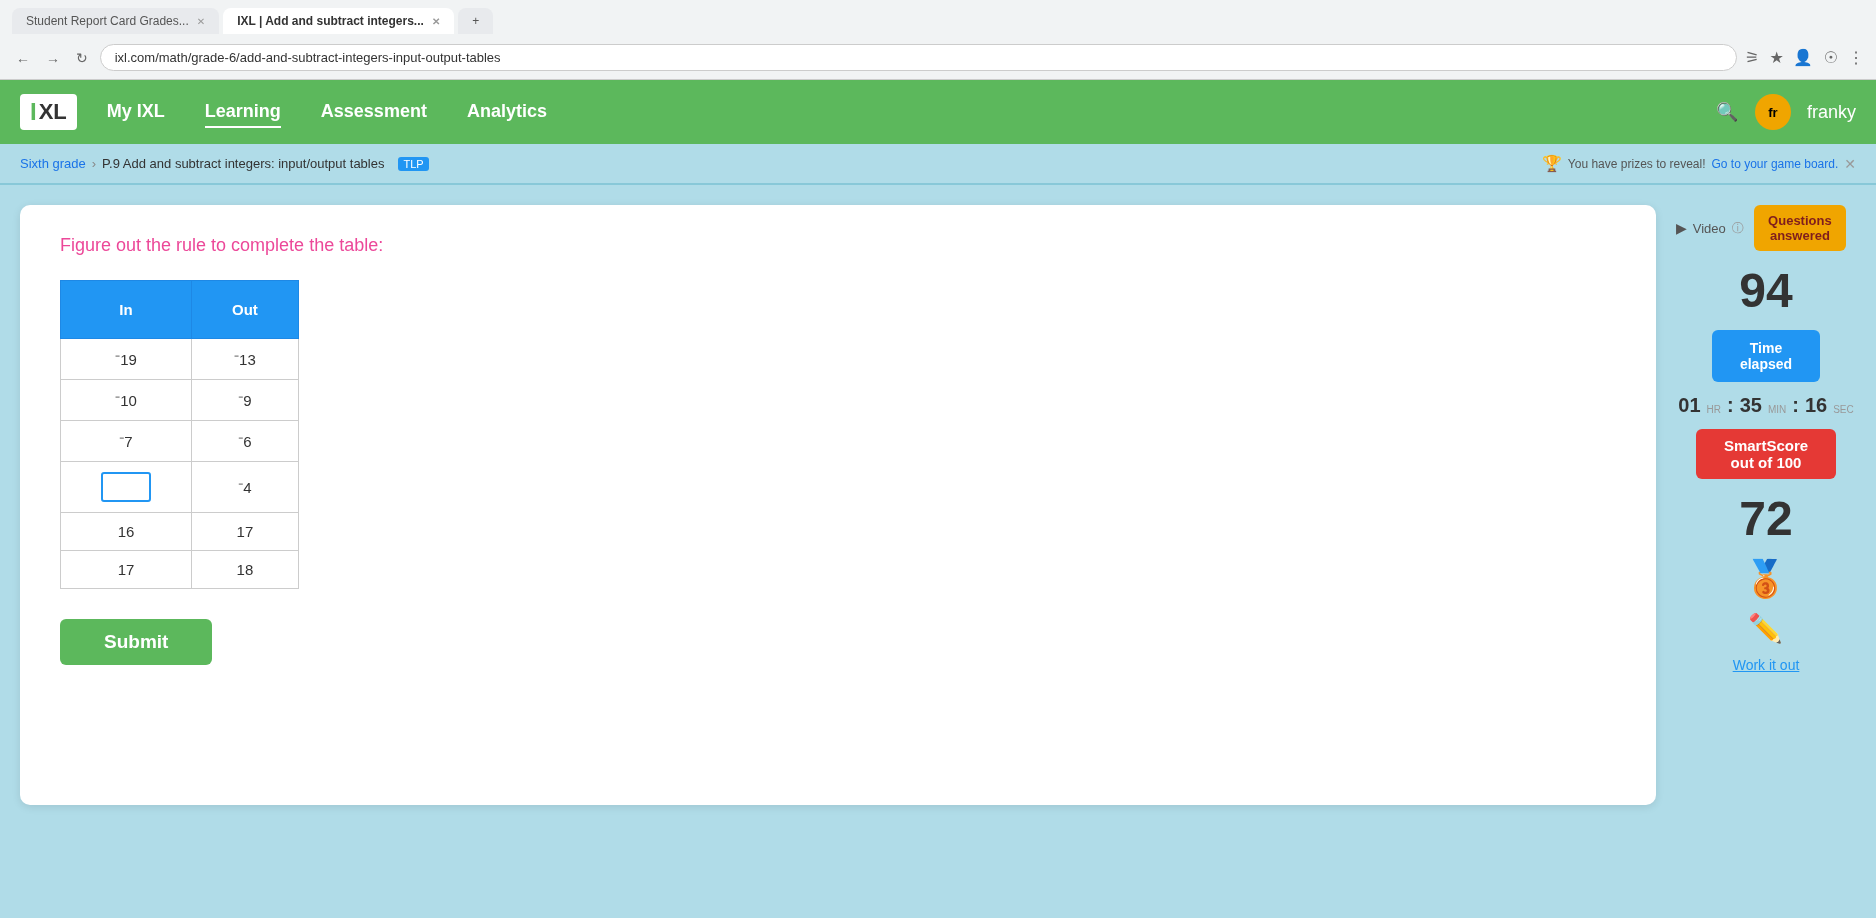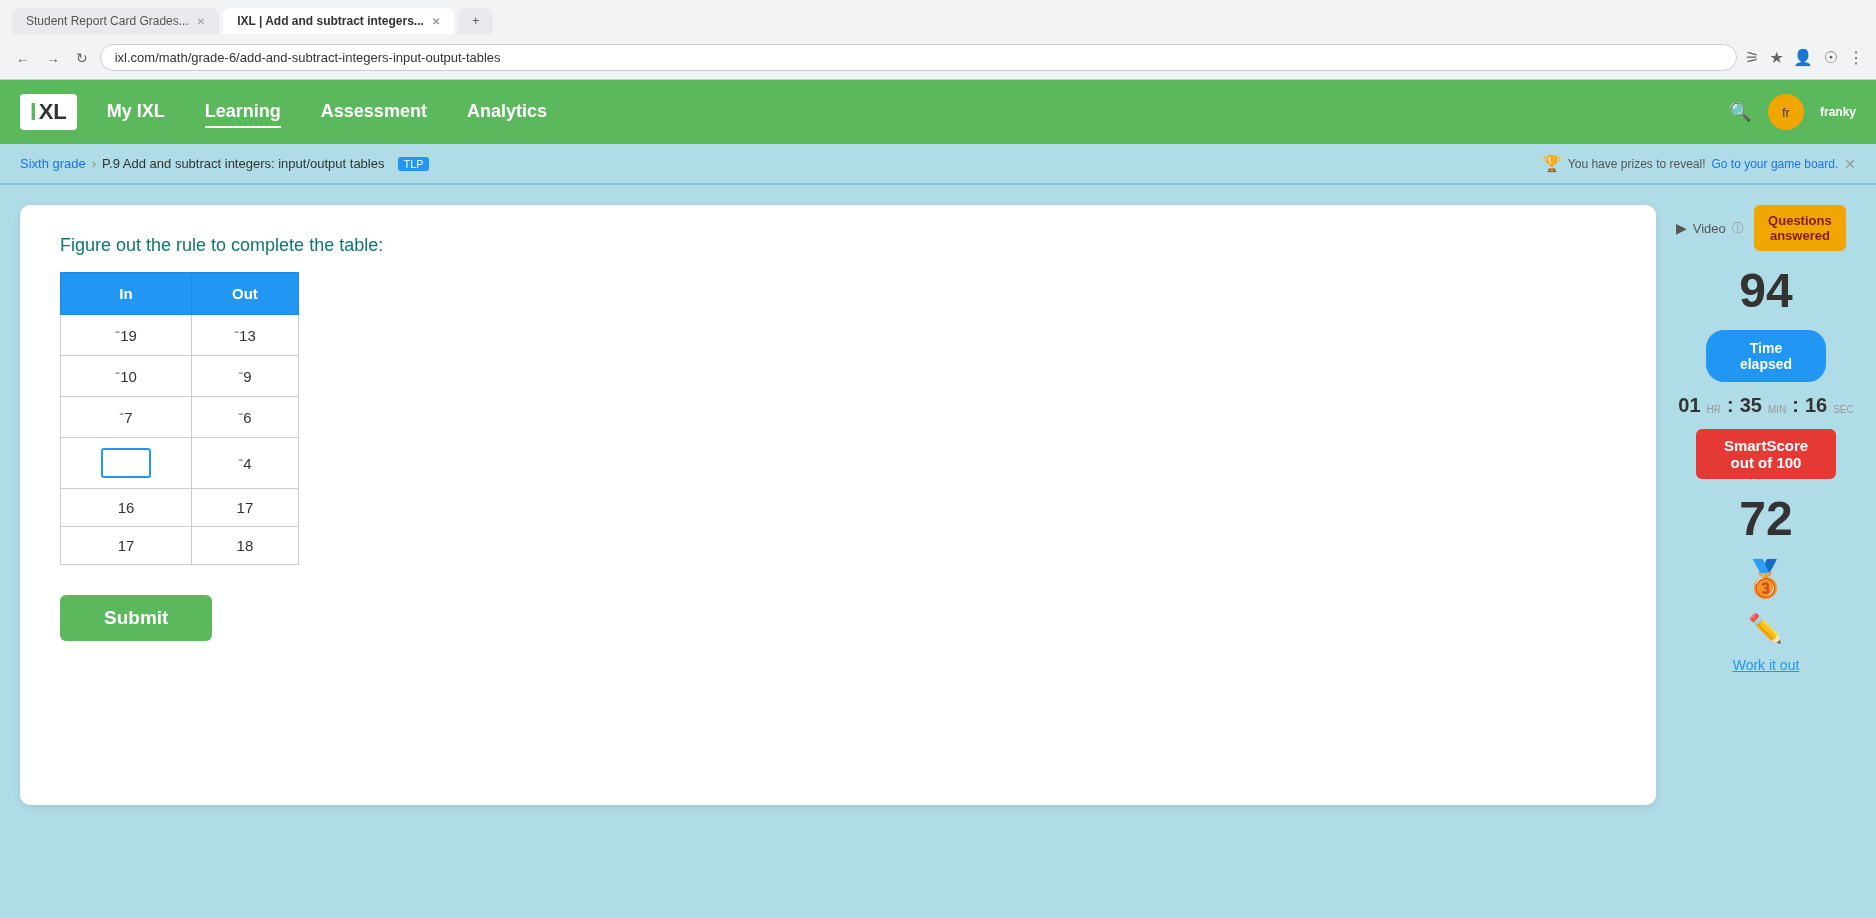--- a/index.html
+++ b/index.html
@@ -129,35 +129,35 @@
     }
     .search-icon-btn {
       color: #fff;
       font-size: 18px;
       cursor: pointer;
       background: none;
       border: none;
     }
     .user-avatar {
       background: #f0a500;
-      color: #404040;
+      color: #000000;
       border-radius: 50%;
       width: 36px;
       height: 36px;
       display: flex;
       align-items: center;
       justify-content: center;
       font-size: 13px;
+      font-weight: bold;
+      cursor: pointer;
+    }
+    .user-name {
+      color: #fff;
+      font-size: 18px;
       font-weight: normal;
-      cursor: pointer;
-    }
-    .user-name {
-      color: #fff;
-      font-size: 12px;
-      font-weight: bold;
     }
 
     
     .breadcrumb-bar {
       background: #b0dce8;
       padding: 10px 20px;
       display: flex;
       align-items: center;
       gap: 6px;
       font-size: 13px;
@@ -209,33 +209,33 @@
       background: #fff;
       border-radius: 10px;
       padding: 30px 40px;
       flex: 1;
       min-height: 600px;
       box-shadow: 0 2px 8px rgba(0,0,0,0.1);
     }
 
     .exercise-title {
       font-size: 18px;
-      color: #0f766e;
-      margin-bottom: 16px;
+      color: #ec4899;
+      margin-bottom: 24px;
     }
 
     
     .io-table {
       border-collapse: collapse;
       margin-bottom: 30px;
     }
     .io-table th {
       background: #2196f3;
       color: #fff;
-      padding: 12px 40px;
+      padding: 20px 40px;
       font-size: 15px;
       font-weight: bold;
       text-align: center;
       border: 1px solid #1e88e5;
     }
     .io-table td {
       border: 1px solid #ccc;
       padding: 10px 40px;
       text-align: center;
       font-size: 15px;
@@ -302,27 +302,27 @@
       font-size: 48px;
       font-weight: bold;
       color: #333;
       text-align: center;
     }
 
     .time-elapsed-btn {
       background: #2196f3;
       color: #fff;
       border: none;
-      border-radius: 18px;
+      border-radius: 6px;
       padding: 10px 20px;
       font-size: 14px;
       font-weight: bold;
       cursor: pointer;
       text-align: center;
-      width: 120px;
+      width: 108px;
     }
 
     .time-display {
       display: flex;
       gap: 6px;
       align-items: flex-end;
       justify-content: center;
     }
     .time-value {
       font-size: 20px;

